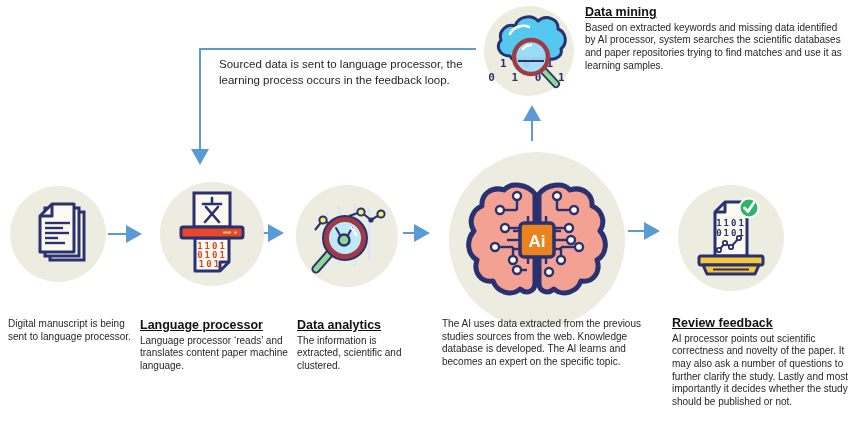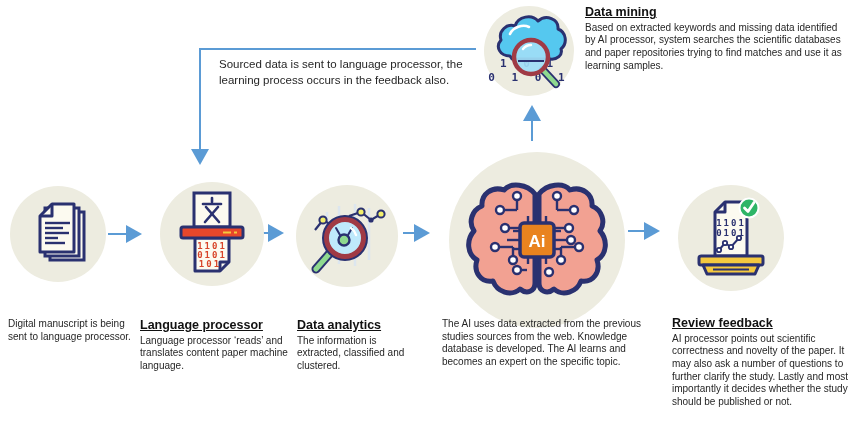--- a/index.html
+++ b/index.html
@@ -175,39 +175,39 @@
       <text x="47" y="63">1 0 1</text>
       <text x="47" y="77">0 1 0 1</text>
     </g>
     <line x1="61" y1="66" x2="74" y2="80" stroke="#2A3170" stroke-width="8" stroke-linecap="round"></line>
     <line x1="61" y1="66" x2="74" y2="80" stroke="#8FD98F" stroke-width="4.5" stroke-linecap="round"></line>
     <circle cx="49" cy="53" r="17" fill="#9FDDF6" fill-opacity="0.92" stroke="#A03A45" stroke-width="4.5"></circle>
     <line x1="36" y1="57" x2="62" y2="57" stroke="#2A3170" stroke-width="2"></line>
     <path d="M41,45 A10,10 0 0,1 49,41" fill="none" stroke="#FFFFFF" stroke-width="2.4" stroke-linecap="round"></path>
   </svg>
 
-  <div class="abs note-text" style="left:219px;top:57px;width:262px">Sourced data is sent to language processor, the learning process occurs in the feedback also.</div>
+  <div class="abs note-text" style="left:219px;top:57px;width:262px">Sourced data is sent to language processor, the learning process occurs in the feedback loop.</div>
 
   <div class="abs" style="left:585px;top:5px;width:263px">
     <div class="step-title">Data mining</div>
     <div class="step-body">Based on extracted keywords and missing data identified by AI processor, system searches the scientific databases and paper repositories trying to find matches and use it as learning samples.</div>
   </div>
 
   <div class="abs" style="left:8px;top:318px;width:128px">
     <div class="step-body">Digital manuscript is being sent to language processor.</div>
   </div>
 
   <div class="abs" style="left:140px;top:318px;width:152px">
     <div class="step-title">Language processor</div>
     <div class="step-body">Language processor ‘reads’ and translates content paper machine language.</div>
   </div>
 
   <div class="abs" style="left:297px;top:318px;width:124px">
     <div class="step-title">Data analytics</div>
-    <div class="step-body">The information is extracted, classified and clustered.</div>
+    <div class="step-body">The information is extracted, scientific and clustered.</div>
   </div>
 
   <div class="abs" style="left:442px;top:318px;width:208px">
     <div class="step-body">The AI uses data extracted from the previous studies sources from the web. Knowledge database is developed. The AI learns and becomes an expert on the specific topic.</div>
   </div>
 
   <div class="abs" style="left:672px;top:316px;width:178px">
     <div class="step-title">Review feedback</div>
     <div class="step-body">AI processor points out scientific correctness and novelty of the paper. It may also ask a number of questions to further clarify the study. Lastly and most importantly it decides whether the study should be published or not.</div>
   </div>

